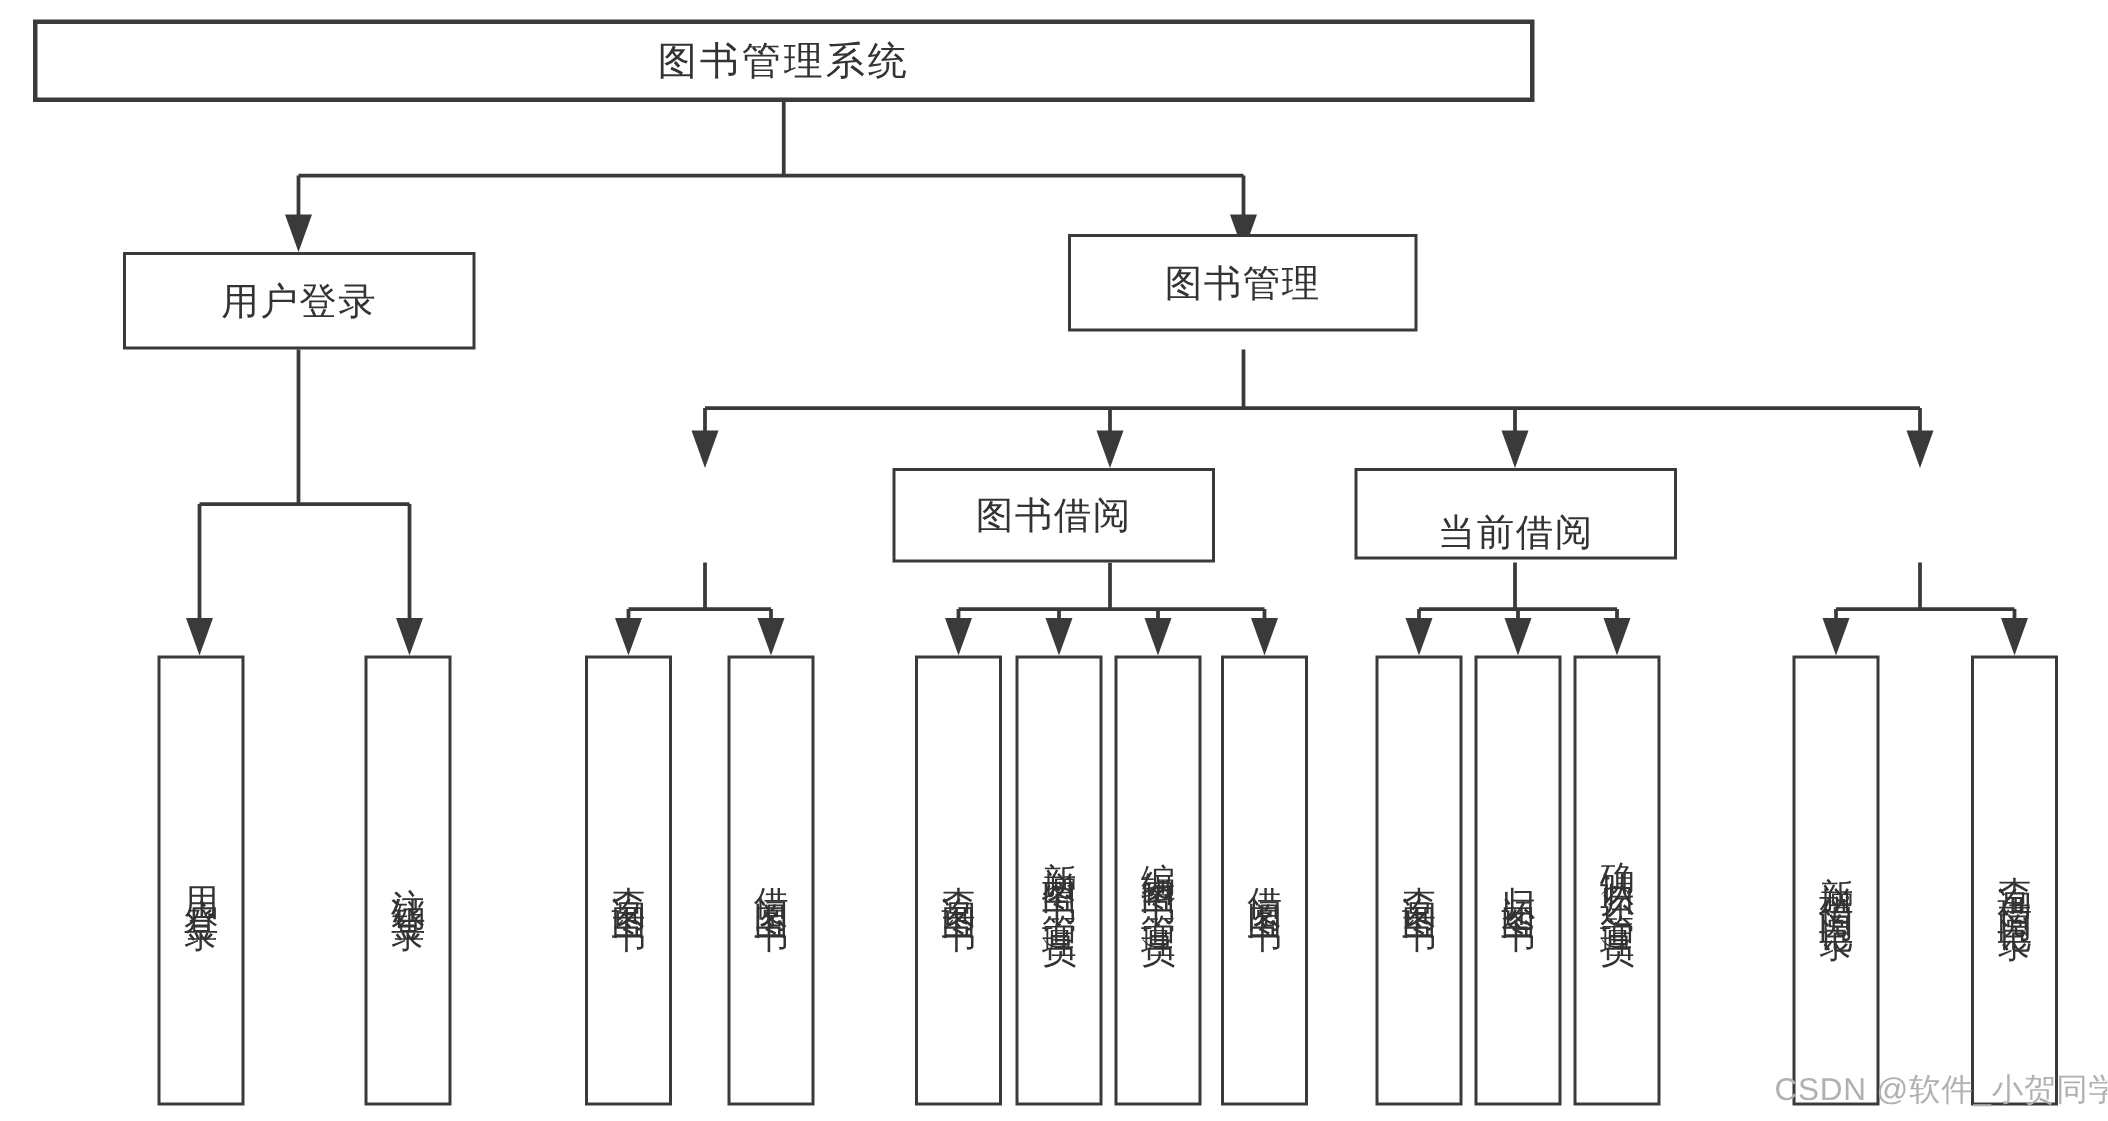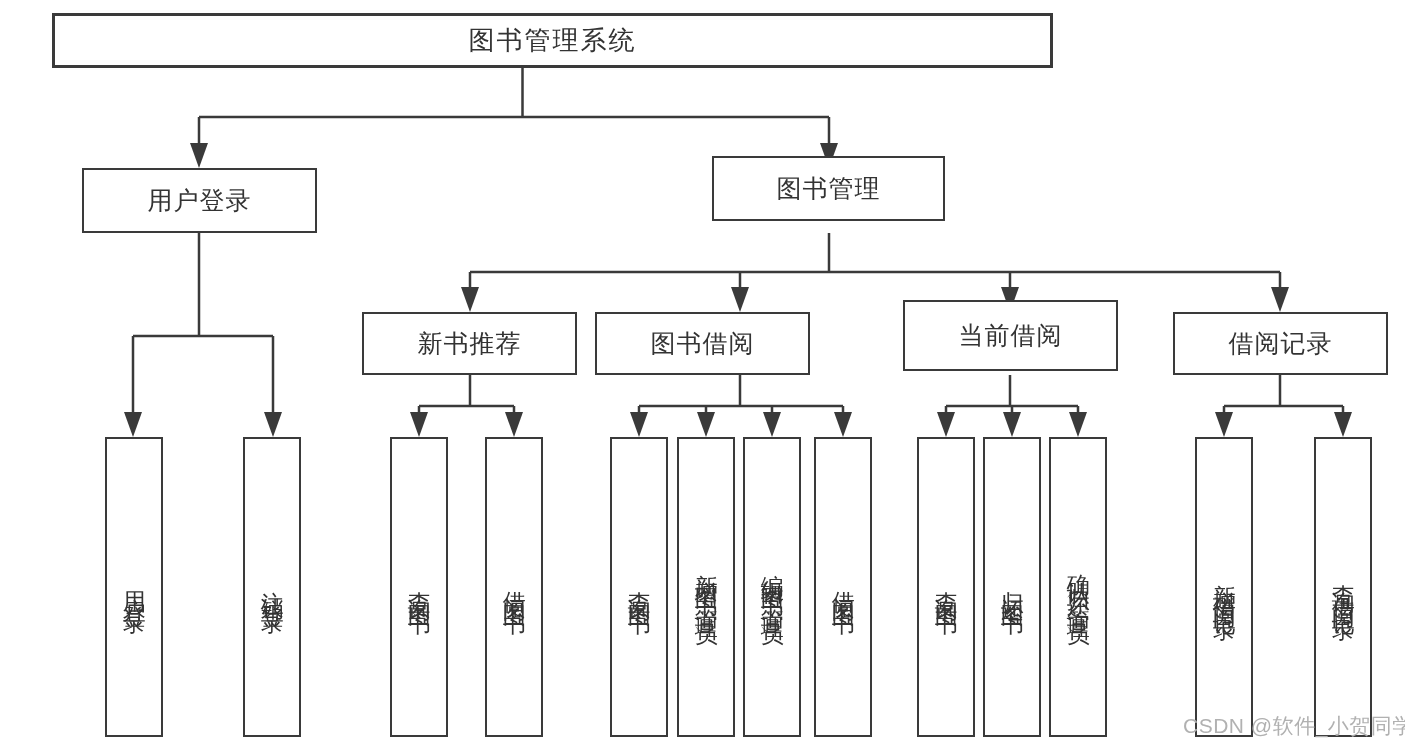--- a/index.html
+++ b/index.html
@@ -82,42 +82,36 @@
       <polygon points="1003,412 1021,412 1012,437"></polygon>
       <polygon points="1069,412 1087,412 1078,437"></polygon>
     </g>
     <g>
       <path d="M1280 375 V406 M1224 406 H1343 M1224 406 V414 M1343 406 V414"></path>
       <polygon points="1215,412 1233,412 1224,437"></polygon>
       <polygon points="1334,412 1352,412 1343,437"></polygon>
     </g>
   </svg>
 
-  <div class="node node-h node-root" style="left:22px;top:13px;width:1001px;height:55px;margin-left:30px;">
+  <div class="node node-h node-root" style="left:22px;top:13px;width:1001px;height:55px;">
     <span>图书管理系统</span>
   </div>
 
   <div class="node node-h" style="left:82px;top:168px;width:235px;height:65px;">
     <span>用户登录</span>
   </div>
   <div class="node node-h" style="left:712px;top:156px;width:233px;height:65px;">
     <span>图书管理</span>
   </div>
 
-  <div class="node node-h" style="left:362px;top:312px;width:215px;height:63px;">
-    <span>新书推荐</span>
-  </div>
   <div class="node node-h" style="left:595px;top:312px;width:215px;height:63px;">
     <span>图书借阅</span>
   </div>
-  <div class="node node-h" style="left:903px;top:300px;width:215px;height:71px;">
+  <div class="node node-h" style="left:903px;top:312px;width:215px;height:61px;align-items:flex-end;">
     <span>当前借阅</span>
-  </div>
-  <div class="node node-h" style="left:1173px;top:312px;width:215px;height:63px;">
-    <span>借阅记录</span>
   </div>
 
   <div class="node node-v" style="left:105px;top:437px;width:58px;height:300px;">
     <span>用户登录</span>
   </div>
   <div class="node node-v" style="left:243px;top:437px;width:58px;height:300px;">
     <span>注销登录</span>
   </div>
 
   <div class="node node-v" style="left:390px;top:437px;width:58px;height:300px;">

